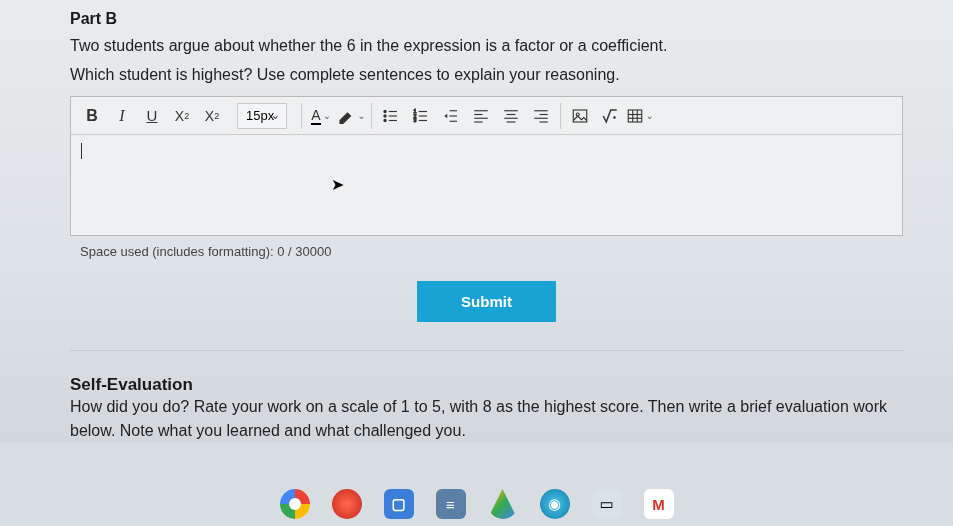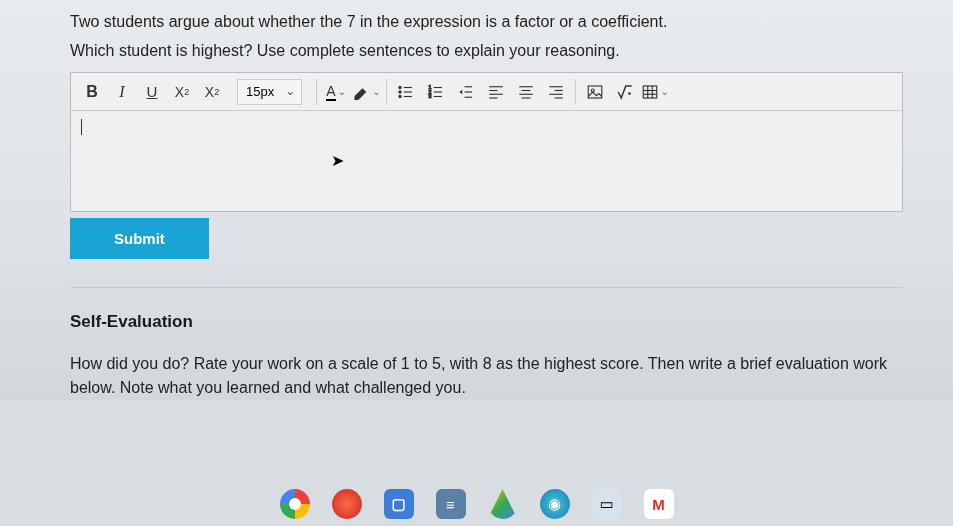--- a/index.html
+++ b/index.html
@@ -11,53 +11,54 @@
 .editor{border:1px solid #bbb;background:#eceef0;margin-top:2px}
 .toolbar{display:flex;align-items:center;border-bottom:1px solid #ccc;height:38px;padding:0 6px;background:#eef0f2}
 .tbtn{display:inline-flex;align-items:center;justify-content:center;min-width:28px;height:28px;margin:0 1px;font-size:14px;color:#333;cursor:pointer;position:relative}
 .tbtn.bold{font-weight:700;font-size:16px}
 .tbtn.italic{font-style:italic;font-family:Georgia,serif;font-size:16px}
 .tbtn.under{text-decoration:underline;font-size:15px}
 .tbtn.sup{font-size:14px}
 .tbtn.sup sup{font-size:9px}
 .tbtn.sub{font-size:14px}
 .tbtn.sub sub{font-size:9px}
-.fontsize{display:flex;align-items:center;border:1px solid #ccc;height:26px;padding:0 27px 0 8px;margin:0 10px;font-size:13px;background:#f3f5f7;position:relative}
+.fontsize{display:flex;align-items:center;border:1px solid #ccc;height:26px;padding:0 12px 0 8px;margin:0 10px;font-size:13px;background:#f3f5f7;position:relative}
 .fontsize::after{content:"⌄";position:absolute;right:6px;top:4px;font-size:12px;color:#555}
 .sep{display:inline-block;width:1px;height:26px;background:#ccc;margin:0 4px}
 .dd{font-size:10px;color:#666;margin-left:2px}
 .txticon{font-family:Arial}
 .content{min-height:100px;background:#eef0f2;padding:8px;position:relative}
 .cursor{position:absolute;left:10px;top:8px;width:1px;height:16px;background:#333}
 .arrow-cursor{position:absolute;left:260px;top:40px;font-size:16px;color:#000}
 .space-used{font-size:13px;color:#444;padding:8px 0 16px 10px}
-.submit-row{display:flex;margin:6px 0 28px 0}
+.submit-row{display:flex;justify-content:center;margin:6px 0 28px 0}
 .submit-btn{background:#19a3d4;color:#fff;border:none;padding:12px 44px;font-size:15px;font-weight:600;cursor:pointer}
 .hr{border:0;border-top:1px solid #c5c9cd;margin:0 0 24px 0}
-.self-title{font-weight:700;font-size:17px;color:#1a1a1a;margin-bottom:20px}
+.self-title{font-weight:700;font-size:17px;color:#1a1a1a;margin-bottom:0}
 .self-text{font-size:16px;color:#222;line-height:1.5}
 .taskbar{position:absolute;bottom:-2px;left:0;right:0;height:48px;display:flex;justify-content:center;align-items:center;gap:22px}
 .tic{width:30px;height:30px;border-radius:50%;display:flex;align-items:center;justify-content:center;font-size:15px}
 .c1{background:conic-gradient(#ea4335 0 90deg,#fbbc05 90deg 180deg,#34a853 180deg 270deg,#4285f4 270deg 360deg)}
 .c1::after{content:"";width:12px;height:12px;border-radius:50%;background:#fff}
 .c2{background:radial-gradient(circle,#ff6b4a 0%,#d93a2b 70%)}
 .c3{background:#3b7dd8;color:#fff;font-weight:bold;border-radius:6px}
 .c4{background:#5b7fa6;color:#fff;border-radius:6px}
 .c5b{background:linear-gradient(135deg,#fbbc05,#34a853,#4285f4);clip-path:polygon(50% 0,0 100%,100% 100%)}
 .c6{background:radial-gradient(circle,#4fc3e8 0%,#1a8cb8 80%);color:#fff}
 .c7{background:#d8e2ea;border-radius:6px}
 .c8{background:#fff;color:#d93025;font-weight:bold;border-radius:6px}
 svg{display:block}
 .icon-svg{width:18px;height:18px;fill:none;stroke:#333;stroke-width:1.5}
 </style>
 </head>
 <body>
 
 <div class="page">
-  <div class="question-text">Two students argue about whether the 7 in the expression is a factor or a coefficient.</div>
+  <div class="part-title">Part B</div>
+  <div class="question-text">Two students argue about whether the 6 in the expression is a factor or a coefficient.</div>
   <div class="question-sub">Which student is highest? Use complete sentences to explain your reasoning.</div>
 
   <div class="editor">
     <div class="toolbar">
       <span class="tbtn bold">B</span>
       <span class="tbtn italic">I</span>
       <span class="tbtn under">U</span>
       <span class="tbtn sup">
           <span>X</span>
           <sup>2</sup>
@@ -155,20 +156,21 @@
           </svg>
         <span class="dd">⌄</span>
       </span>
     </div>
     <div class="content">
       <span class="cursor"></span>
       <span class="arrow-cursor">➤</span>
     </div>
   </div>
 
+  <div class="space-used">Space used (includes formatting): 0 / 30000</div>
 
   <div class="submit-row">
     <button class="submit-btn">Submit</button>
   </div>
 
   <hr class="hr">
 
   <div class="self-title">Self-Evaluation</div>
   <div class="self-text">How did you do? Rate your work on a scale of 1 to 5, with 8 as the highest score. Then write a brief evaluation work below. Note what you learned and what challenged you.</div>
 </div>

